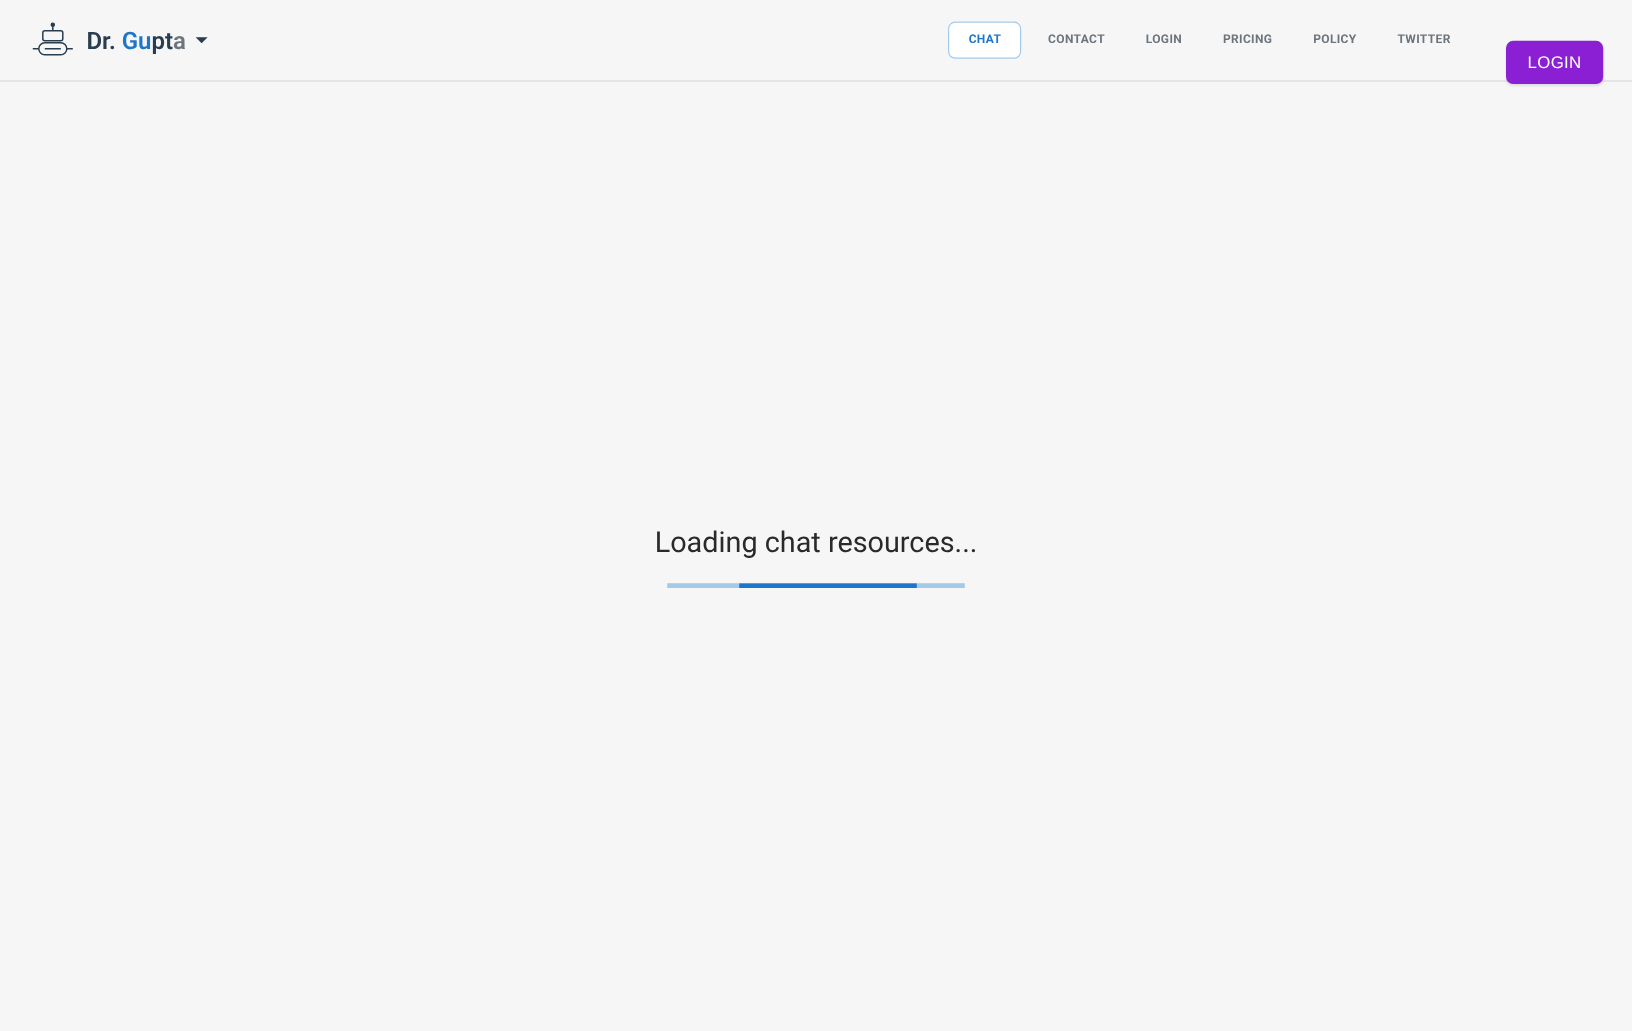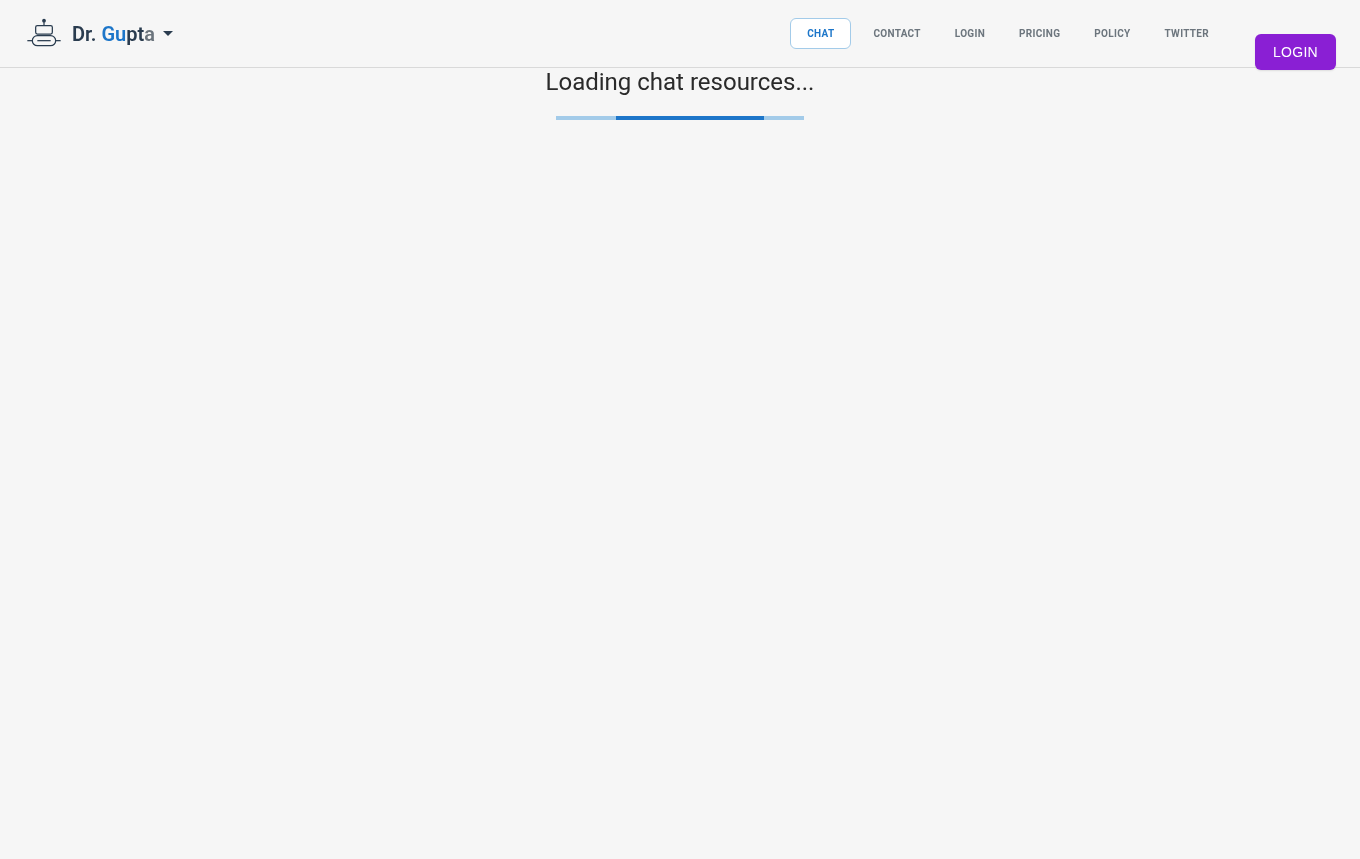--- a/index.html
+++ b/index.html
@@ -96,20 +96,21 @@
       margin-left: 24px;
       box-shadow: 0 1px 2px rgba(0,0,0,0.1);
       margin-top: 36px;
     }
     .main {
       width: 100%;
       height: calc(859px - 68px);
       display: flex;
       flex-direction: column;
       align-items: center;
+      justify-content: center;
       gap: 20px;
     }
     .loading-text {
       font-size: 24px;
       font-weight: 400;
       color: #2a2a2a;
     }
     .progress-bar {
       width: 248px;
       height: 4px;

